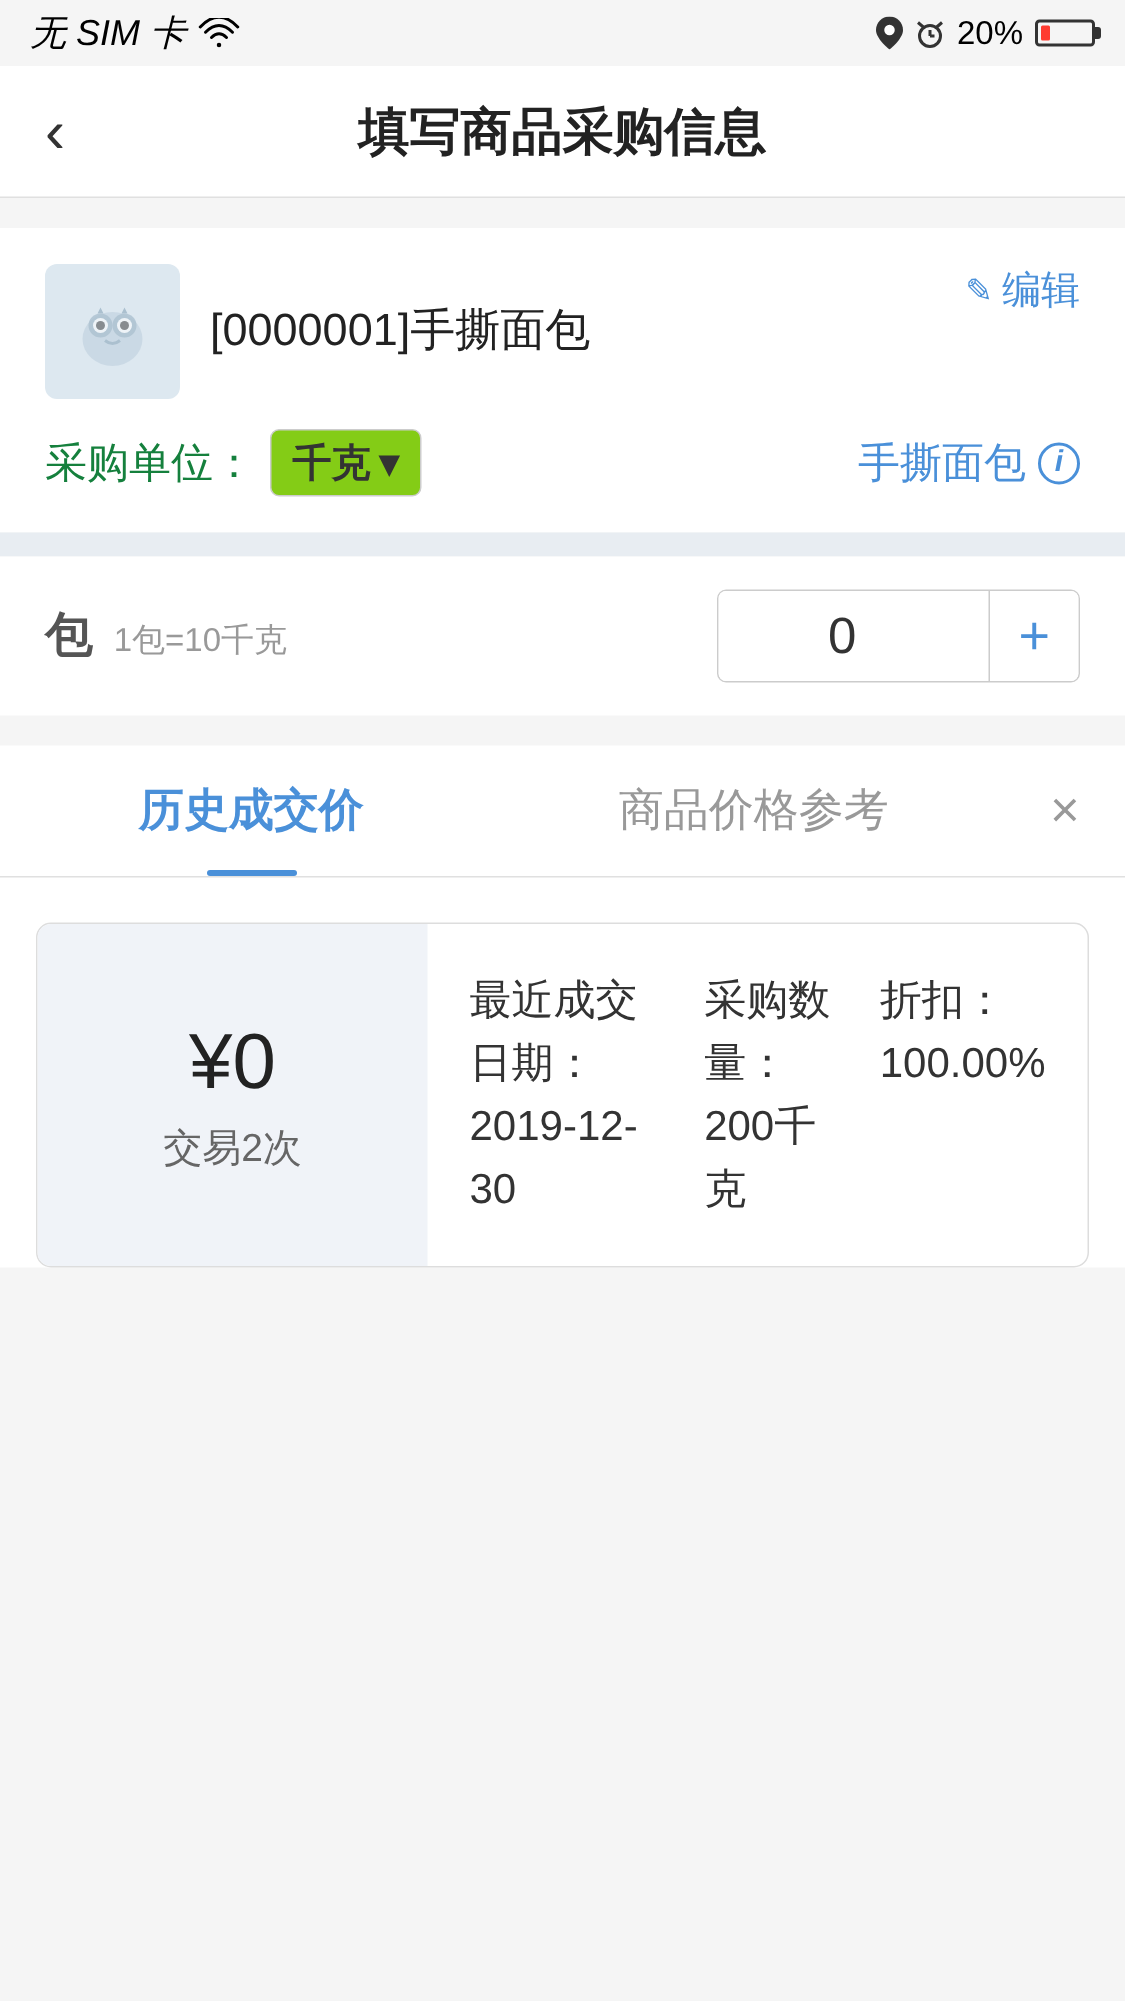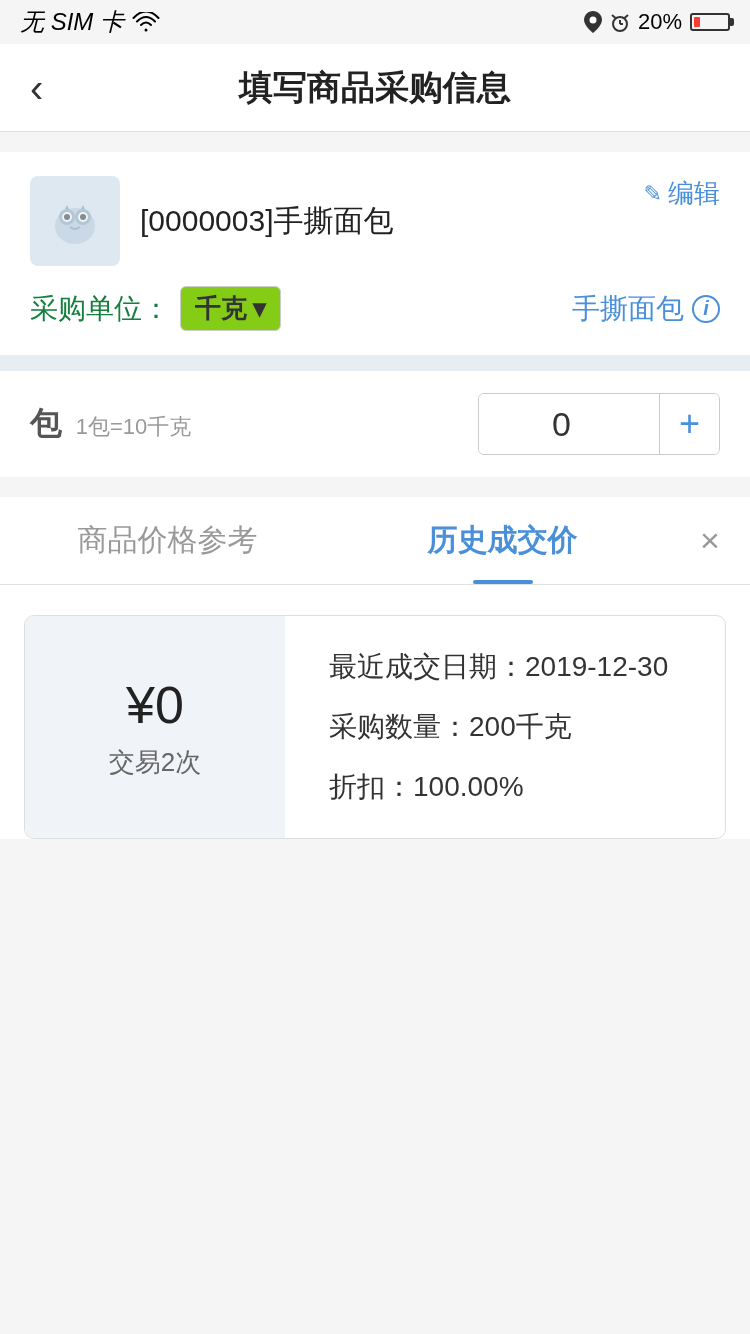--- a/index.html
+++ b/index.html
@@ -320,24 +320,23 @@
     .history-trades {
       font-size: 26px;
       color: #666;
       margin-top: 10px;
       text-align: center;
     }
     .history-right {
       flex: 1;
       padding: 30px 28px;
       display: flex;
-      flex-direction: column;
+      flex-direction: row;
       gap: 18px;
       justify-content: center;
-      margin-left: 16px;
     }
     .history-detail-row {
       font-size: 28px;
       color: #333;
       line-height: 1.5;
     }
 
     
     .main-content {
       background: #f5f5f5;
@@ -398,21 +397,21 @@
           <circle cx="22" cy="26" r="5" fill="#fff"></circle>
           <circle cx="38" cy="26" r="5" fill="#fff"></circle>
           <circle cx="22" cy="26" r="3" fill="#333"></circle>
           <circle cx="38" cy="26" r="3" fill="#333"></circle>
           <path d="M25 36 Q30 40 35 36" stroke="#7a9ab0" stroke-width="2" fill="none"></path>
           <path d="M20 18 L22 14 L24 18" fill="#7a9ab0"></path>
           <path d="M36 18 L38 14 L40 18" fill="#7a9ab0"></path>
         </svg>
       </div>
       <div class="product-name">
-        <span>[0000003]</span><span>手撕面包</span>
+        <span>[0000001]</span><span>手撕面包</span>
       </div>
     </div>
     <div class="edit-btn">
       <span class="edit-icon">✎</span>
       <span>编辑</span>
     </div>
   </div>
   <div class="product-unit-row">
     <div style="display:flex;align-items:center;gap:10px;">
       <span class="unit-label">采购单位：</span>
@@ -438,25 +437,25 @@
   <div class="quantity-control">
     <input type="number" class="quantity-input" value="0" style="">
     <div class="quantity-plus">+</div>
   </div>
 </div>
 
 <div class="reference-panel">
 
   <div class="tab-bar">
     <div class="tab-item">
-      <span class="tab-label">商品价格参考</span>
-    </div>
-    <div class="tab-item">
       <span class="tab-label active">历史成交价</span>
       <div class="tab-underline"></div>
+    </div>
+    <div class="tab-item">
+      <span class="tab-label">商品价格参考</span>
     </div>
     <div class="tab-close">×</div>
   </div>
 
   <div class="history-card">
     <div class="history-left">
       <div class="history-price">¥0</div>
       <div class="history-trades">交易2次</div>
     </div>
     <div class="history-right">

